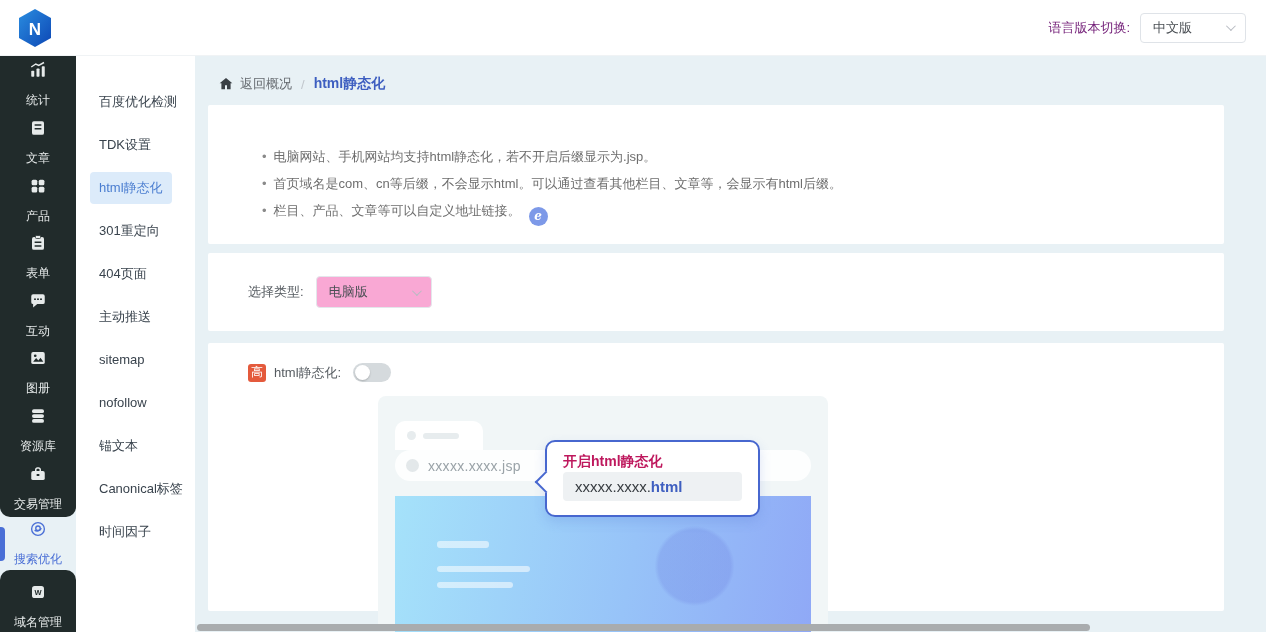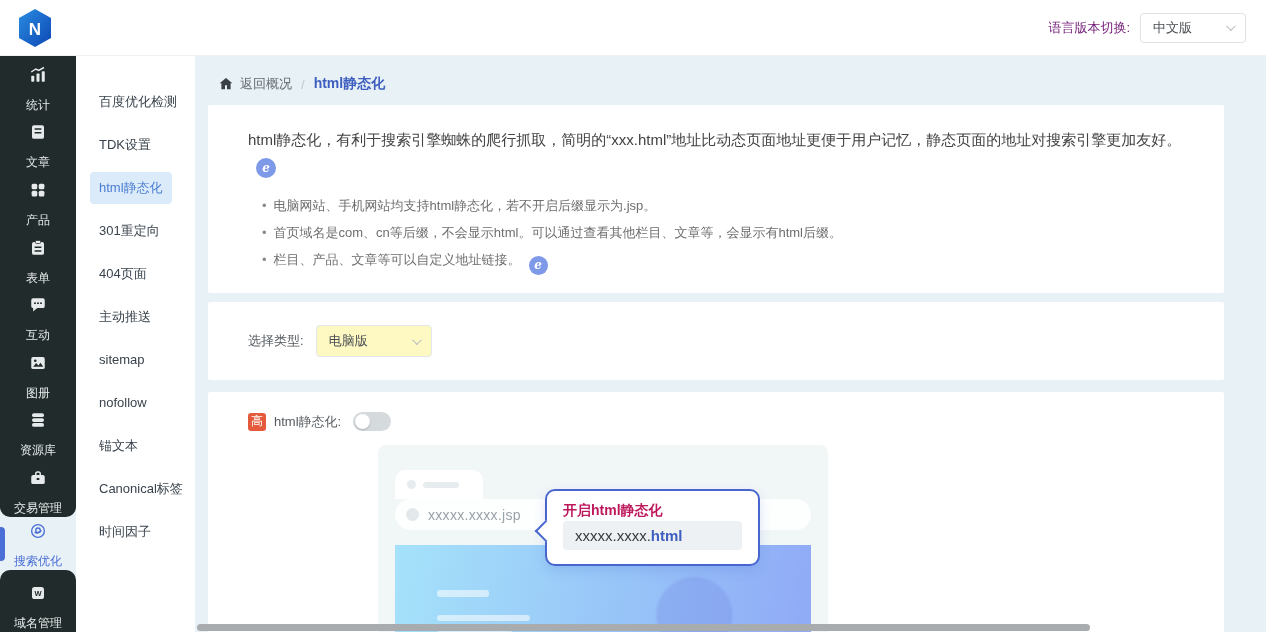--- a/index.html
+++ b/index.html
@@ -29,21 +29,21 @@
   .chev { width:7px; height:7px; border-right:1px solid #b8bcc2; border-bottom:1px solid #b8bcc2;
           transform:rotate(45deg) translateY(-2px); display:inline-block; }
 
   
   .sidebar { position:absolute; left:0; top:56px; bottom:0; width:76px; background:#e8f1f5; z-index:5;
              display:flex; flex-direction:column; }
   .side-block { background:#212b2b; display:flex; flex-direction:column; }
   .side-top { height:470px; border-radius:0 0 10px 10px; }
   .side-bottom { flex:1; border-radius:10px 10px 0 0; padding-top:10px; }
   .side-item {
-    flex:1; display:flex; flex-direction:column; align-items:center; justify-content:flex-end;
+    flex:1; display:flex; flex-direction:column; align-items:center; justify-content:center;
     gap:12px; color:#e6eaea; font-size:12px; cursor:pointer; position:relative; min-height:52px;
   }
   .side-bottom .side-item { flex:0 0 52px; }
   .side-item .s-ico { width:20px; height:20px; display:flex; align-items:center; justify-content:center; color:#e6eaea; }
   .side-item svg { width:18px; height:18px; }
   .side-active { height:54px; display:flex; }
   .side-active .side-item { color:#4a6fd6; }
   .side-active .side-item .s-ico { color:#4a6fd6; }
   .active-pill { position:absolute; left:0; top:50%; transform:translateY(-50%);
                  width:5px; height:34px; background:#4a6fd6; border-radius:0 4px 4px 0; }
@@ -75,21 +75,21 @@
     display:inline-flex; width:19px; height:19px; border-radius:50%; background:#7d99e8;
     color:#fff; align-items:center; justify-content:center; font-size:12px; font-weight:bold;
     font-style:italic; margin-left:8px; vertical-align:-5px; cursor:pointer;
     font-family:"DejaVu Serif",serif;
   }
   .link-ico.lg { width:20px; height:20px; }
 
   .type-card { margin-top:9px; height:78px; display:flex; align-items:center; padding-left:40px; }
   .form-label { font-size:13px; color:#555b60; }
   .type-select { margin-left:12px; width:116px; height:32px; border:1px solid #e3e7eb; border-radius:4px;
-                 background:#fef9c3; display:flex; align-items:center; justify-content:space-between;
+                 background:#f9a8d4; display:flex; align-items:center; justify-content:space-between;
                  padding:0 12px; font-size:13px; color:#4a4f54; cursor:pointer; }
 
   .toggle-card { margin-top:12px; height:268px; padding:20px 0 0 40px; }
   .toggle-row { display:flex; align-items:center; }
   .adv-badge { width:18px; height:18px; background:#e45a3c; color:#fff; font-size:12px;
                border-radius:3px; display:flex; align-items:center; justify-content:center; margin-right:8px; }
   .toggle { margin-left:12px; width:38px; height:19px; border-radius:10px; background:#d5dadd;
             position:relative; cursor:pointer; }
   .toggle .knob { position:absolute; left:2px; top:2px; width:15px; height:15px; border-radius:50%;
                   background:#fff; box-shadow:0 1px 2px rgba(0,0,0,.2); }
@@ -311,23 +311,20 @@
   <div class="breadcrumb">
     <svg class="bc-home" viewBox="0 0 24 24">
       <path d="M12 3 2.5 11h2.6v9h5.4v-6h3v6h5.4v-9h2.6z" fill="#3a4045"></path>
     </svg>
     <span class="bc-back">返回概况</span>
     <span class="bc-sep">/</span>
     <span class="bc-current">html静态化</span>
   </div>
 
   <section class="card info-card">
-    <div class="info-heading">
-      <span>html静态化，有利于搜索引擎蜘蛛的爬行抓取，简明的“xxx.html”地址比动态页面地址更便于用户记忆，静态页面的地址对搜索引擎更加友好。</span><span class="link-ico lg">e</span>
-    </div>
     <ul class="info-bullets" id="info-bullets">
         <li><span class="dot">•</span><span>电脑网站、手机网站均支持html静态化，若不开启后缀显示为.jsp。</span></li>
         <li><span class="dot">•</span><span>首页域名是com、cn等后缀，不会显示html。可以通过查看其他栏目、文章等，会显示有html后缀。</span></li>
         <li><span class="dot">•</span><span>栏目、产品、文章等可以自定义地址链接。</span><span class="link-ico">e</span></li>
       </ul>
   </section>
 
   <section class="card type-card">
     <span class="form-label">选择类型:</span>
     <div class="type-select">

